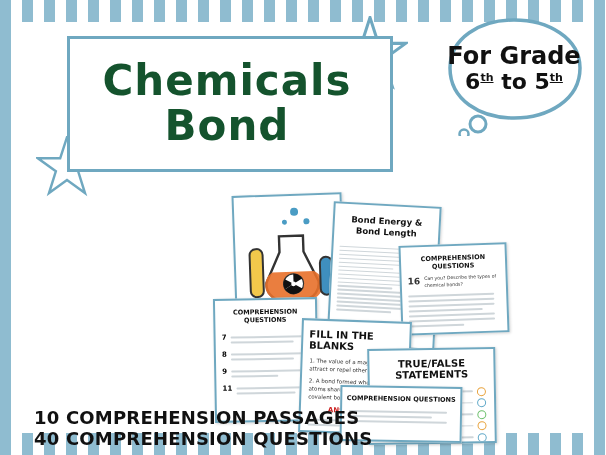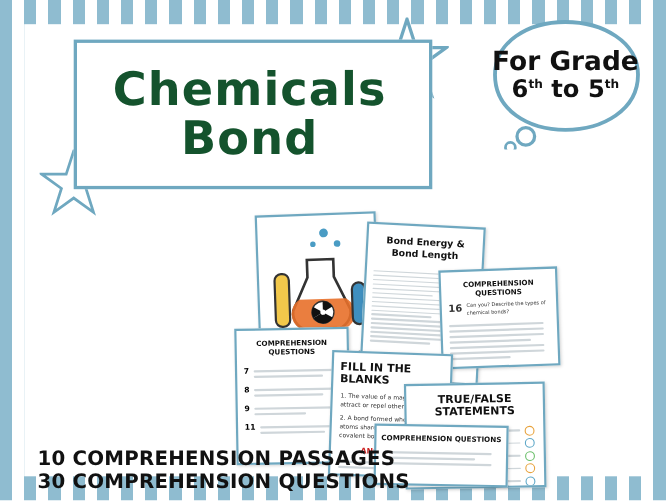--- a/index.html
+++ b/index.html
@@ -53,21 +53,21 @@
   .bubble{
     position:absolute;right:22px;top:16px;width:140px;height:120px;z-index:6;
   }
   .bubble-label{
     position:absolute;left:0;top:0;width:140px;height:106px;
     display:flex;flex-direction:column;align-items:center;justify-content:center;
     font-weight:bold;color:#111;text-align:center;line-height:1.12;
   }
   .bubble-l1{font-size:24px;}
   .bubble-l2{font-size:22px;}
-  .bubble-l2 sup{font-size:11px;}
+  .bubble-l2 sup{font-size:11px;text-decoration:underline;}
 
   
   .stack{position:absolute;left:0;top:180px;width:606px;height:250px;}
   .sheet{
     position:absolute;background:#ffffff;border:2px solid #6fa8c0;
     box-shadow:1px 1px 3px rgba(0,0,0,.18);
     overflow:hidden;
   }
   .sheet .hd{
     font-weight:bold;color:#111;text-align:center;
@@ -305,14 +305,14 @@
     <div class="body">
       <div class="line l"></div>
         <div class="line m"></div>
         <div class="line l"></div>
     </div>
   </div>
 </div>
 
 <div class="caption">
   <div>10 COMPREHENSION PASSAGES</div>
-  <div>30 COMPREHENSION QUESTIONS</div>
+  <div>40 COMPREHENSION QUESTIONS</div>
 </div>
 
 </body></html>

